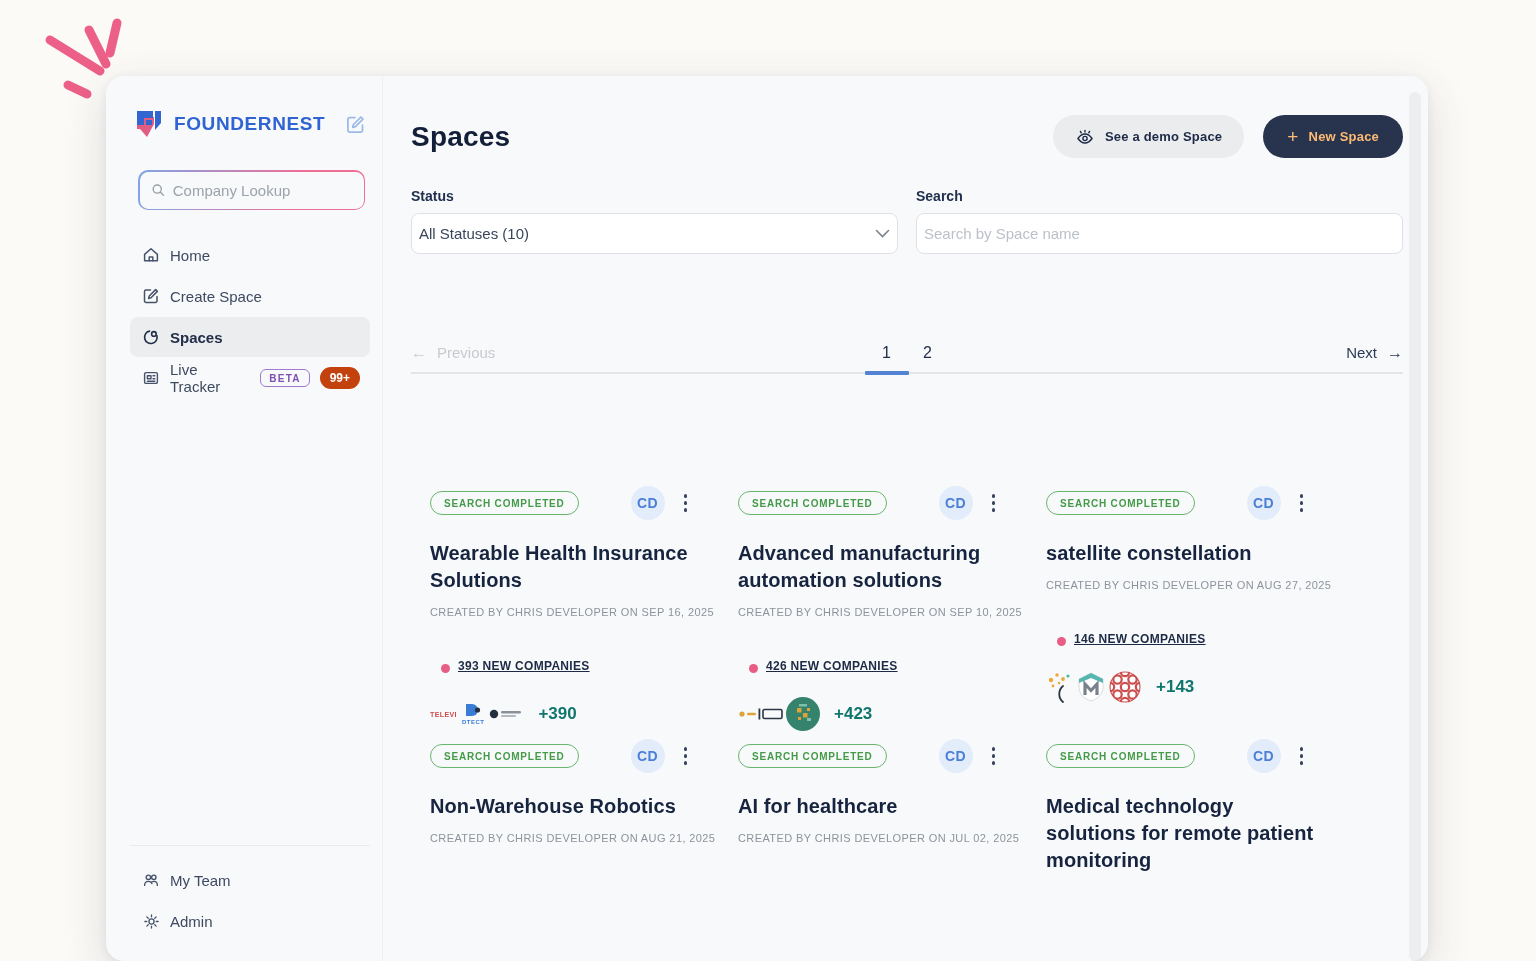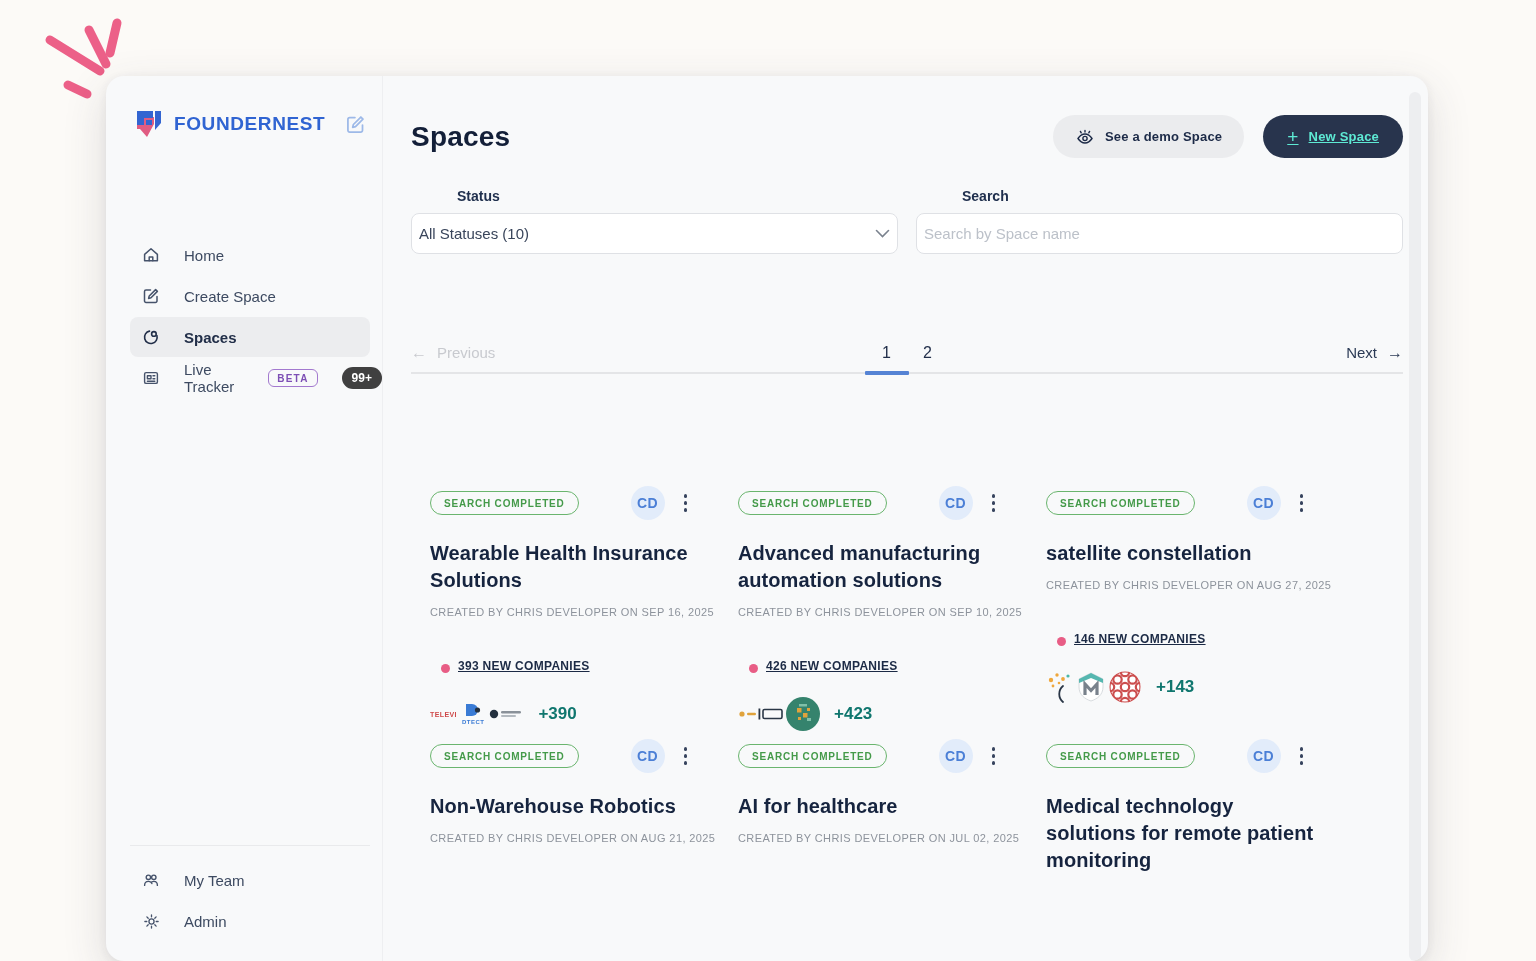--- a/index.html
+++ b/index.html
@@ -34,50 +34,50 @@
   .lookup-inner {
     display:flex; align-items:center; gap:8px; height:100%;
     background:#F8F9FA; border-radius:8.5px; padding:0 11px;
   }
   .lookup-inner input { border:0; outline:0; background:transparent; width:100%; font-size:15px; color:#56606E; font-family:inherit; }
   .lookup-inner input::placeholder { color:#9CA3AC; }
 
   .nav { position:absolute; left:24px; right:12px; top:159px; }
   .nav-item {
     display:flex; align-items:center; height:40px; border-radius:8px;
-    padding:0 8px 0 12px; gap:24px; font-size:15px; color:#3D4A61;
+    padding:0 8px 0 12px; gap:10px; font-size:15px; color:#3D4A61;
     margin-bottom:1px; cursor:pointer;
   }
   .nav-item.active { background:#ECEDEF; font-weight:700; color:#222F49; }
   .nav-icon { display:flex; width:18px; justify-content:center; }
   .badge-beta {
     font-size:10px; font-weight:700; color:#7D4FB5; border:1px solid #A379CF;
     border-radius:6px; padding:3px 8px 2px; letter-spacing:1.2px; margin-left:10px;
   }
   .badge-count {
-    margin-left:auto; margin-right:2px; background:#404040; color:#fff;
+    margin-left:auto; margin-right:2px; background:#c2410c; color:#fff;
     font-size:12px; font-weight:700; border-radius:12px; padding:4px 10px;
   }
   .sidebar-footer { position:absolute; left:24px; right:12px; top:769px; border-top:1px solid #E9EAEC; padding-top:14px; }
 
   
   .main { position:absolute; left:277px; top:0; right:0; bottom:0; }
   .scroll-track { position:absolute; right:7px; top:16px; bottom:0; width:12px; background:#EDEEF0; border-radius:7px; }
 
   .header-row { position:absolute; left:28px; right:25px; top:39px; height:43px; display:flex; align-items:center; }
   .page-title { font-size:28px; font-weight:800; color:#131F38; letter-spacing:.2px; }
   .header-actions { margin-left:auto; display:flex; gap:19px; align-items:center; }
   .btn { height:43px; border:0; border-radius:22px; display:flex; align-items:center; gap:10px; font-size:13px; font-weight:700; font-family:inherit; cursor:pointer; letter-spacing:.2px; }
   .btn-demo { background:#EBECEE; color:#1C2A47; padding:0 22px; }
-  .btn-new  { background:#28344D; color:#5eead4; padding:0 24px;text-decoration:underline; }
+  .btn-new  { background:#28344D; color:#fdba74; padding:0 24px; }
   .plus-icon::before { content:"+"; font-size:19px; font-weight:400; line-height:1; }
 
   .filters { position:absolute; left:28px; right:25px; top:112px; display:flex; gap:18px; }
   .filter { flex:1; }
-  .filter-label { font-size:14px; font-weight:700; color:#20304E; margin-bottom:9px;margin-left:46px; }
+  .filter-label { font-size:14px; font-weight:700; color:#20304E; margin-bottom:9px; }
   .select, .search-box {
     height:41px; background:#FFFFFF; border:1px solid #DFE1E5; border-radius:8px;
     display:flex; align-items:center; padding:0 7px; font-size:15px; color:#39455B;
   }
   .select { cursor:pointer; }
   .select .chev { margin-left:auto; display:flex; }
   .search-box input { border:0; outline:0; width:100%; background:transparent; font-size:15px; color:#39455B; font-family:inherit; }
   .search-box input::placeholder { color:#BCC1C9; }
 
   .pagination {
@@ -148,20 +148,29 @@
       </svg>
       <span class="brand-name">FOUNDERNEST</span>
       <span class="brand-edit">
         <svg width="21" height="21" viewBox="0 0 18 18" fill="none" stroke="#9DB9E8" stroke-width="1.5" stroke-linecap="round" stroke-linejoin="round">
           <path d="M15 9.5 V14 A1.5 1.5 0 0 1 13.5 15.5 H4 A1.5 1.5 0 0 1 2.5 14 V4.5 A1.5 1.5 0 0 1 4 3 H8.5"></path>
           <path d="M13.6 2.6 L15.4 4.4 L9 10.8 L6.6 11.4 L7.2 9 Z"></path>
         </svg>
       </span>
     </div>
 
+    <div class="lookup">
+      <div class="lookup-inner">
+        <svg width="16" height="16" viewBox="0 0 16 16" fill="none" stroke="#98A0A8" stroke-width="1.5" stroke-linecap="round">
+          <circle cx="7" cy="7" r="4.6"></circle>
+            <line x1="10.6" y1="10.6" x2="14" y2="14"></line>
+        </svg>
+        <input type="text" placeholder="Company Lookup" style="">
+      </div>
+    </div>
 
     <div class="nav">
       <div class="nav-item">
         <span class="nav-icon">
           <svg width="18" height="18" viewBox="0 0 18 18" fill="none" stroke="#46536B" stroke-width="1.5" stroke-linecap="round" stroke-linejoin="round">
             <path d="M2.6 8.4 L9 2.8 L15.4 8.4 V14.8 H2.6 Z"></path>
               <path d="M7.2 14.8 V11 H10.8 V14.8"></path>
           </svg>
         </span>
         <span>Home</span>

